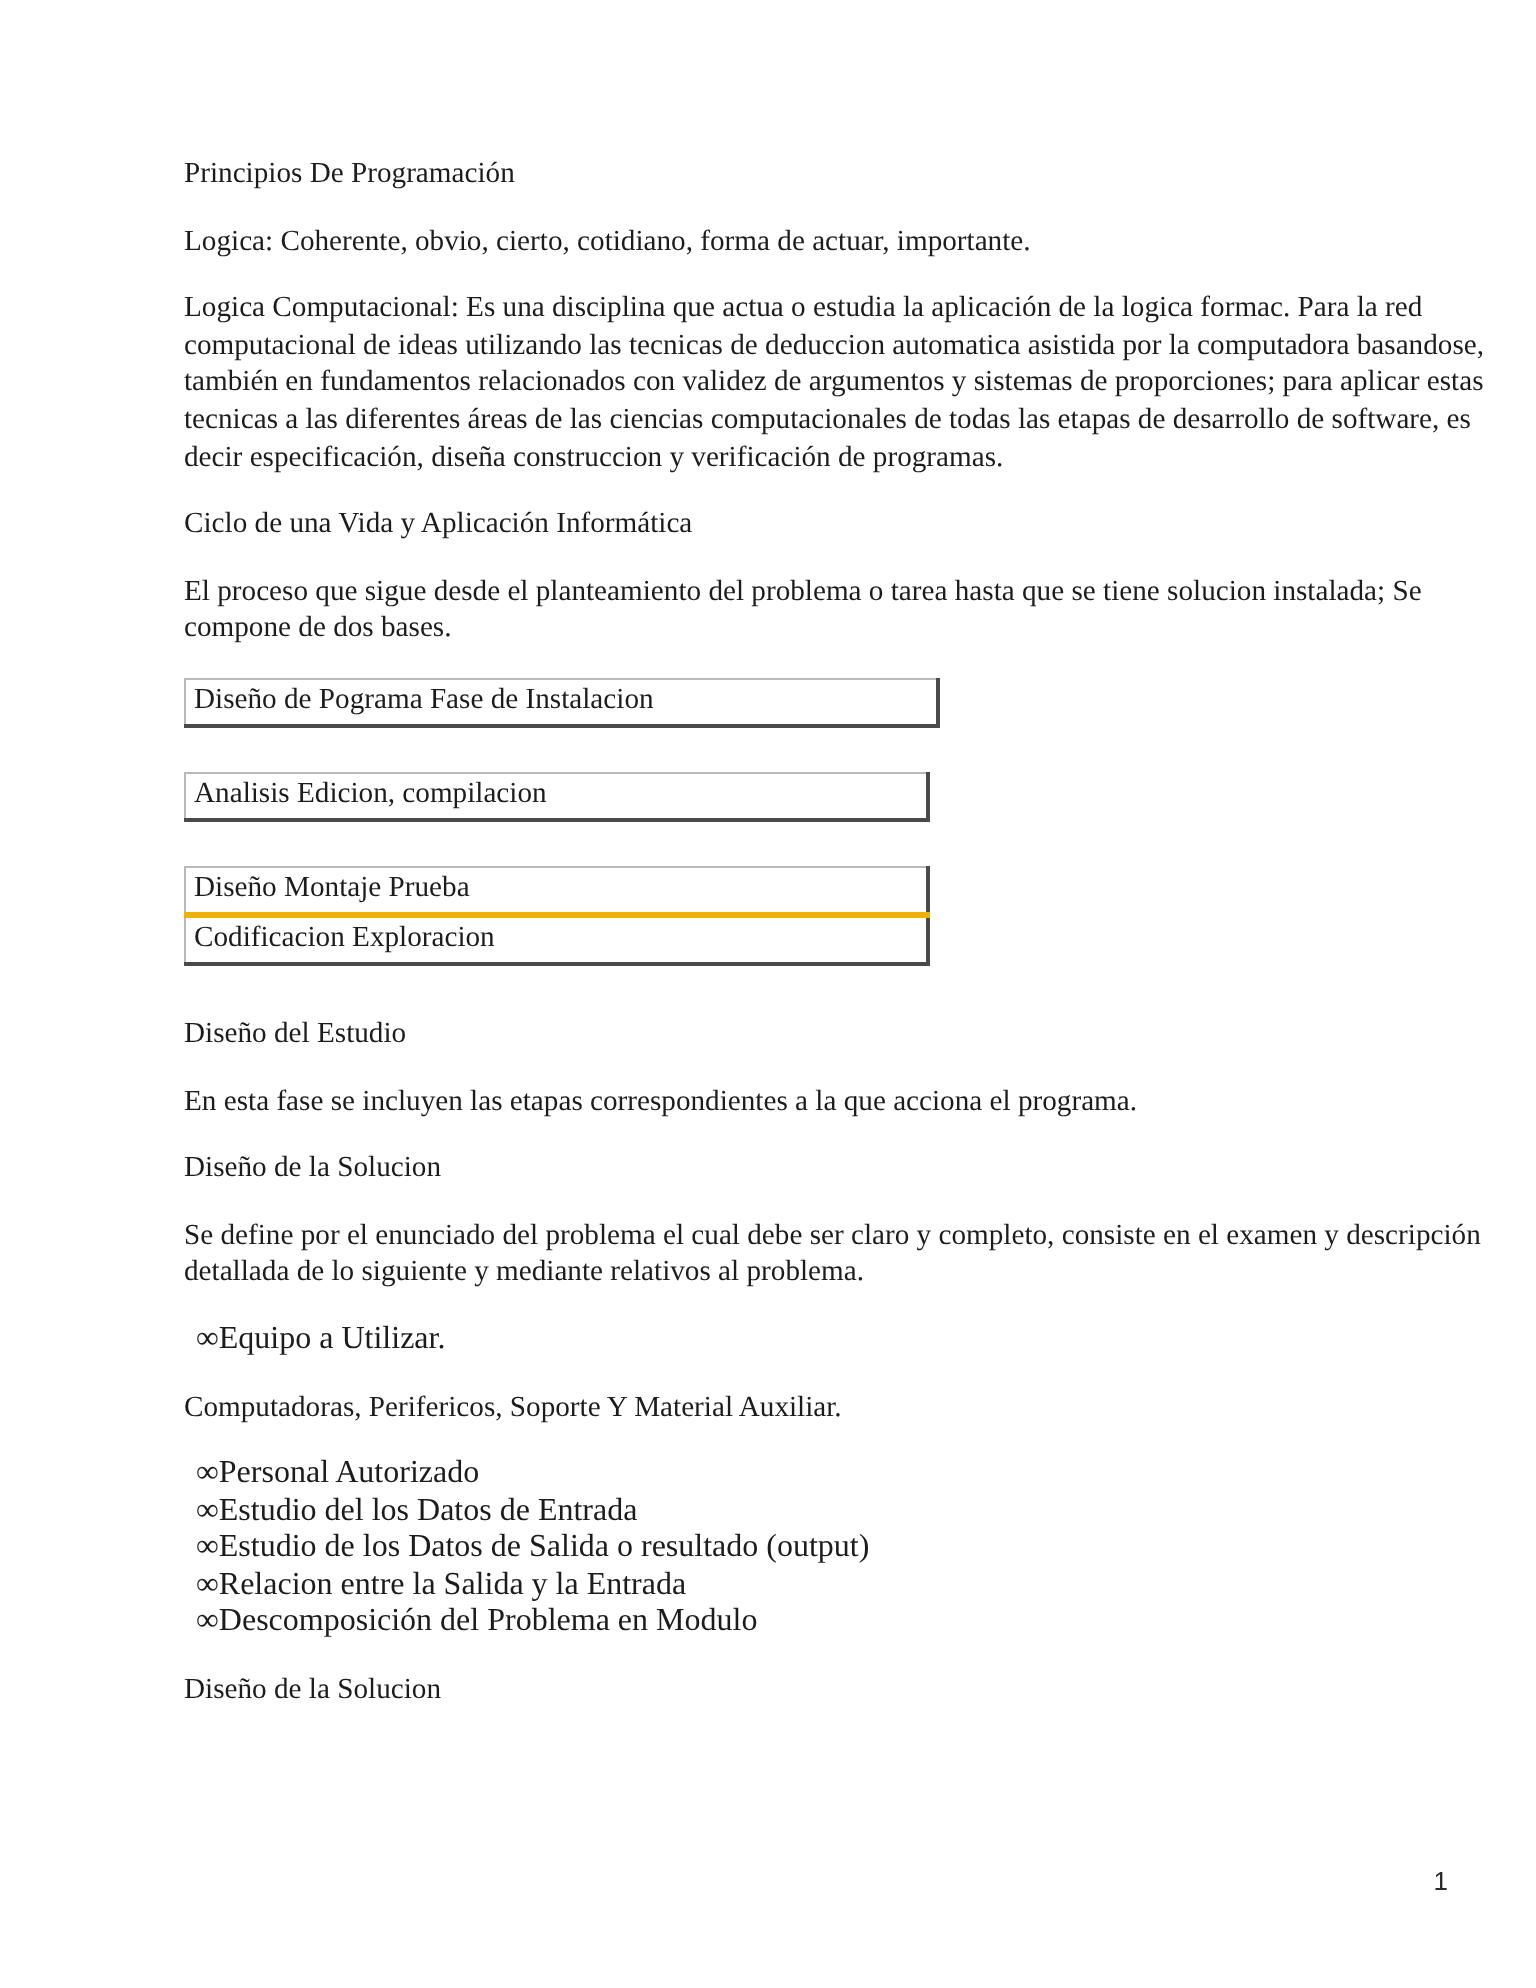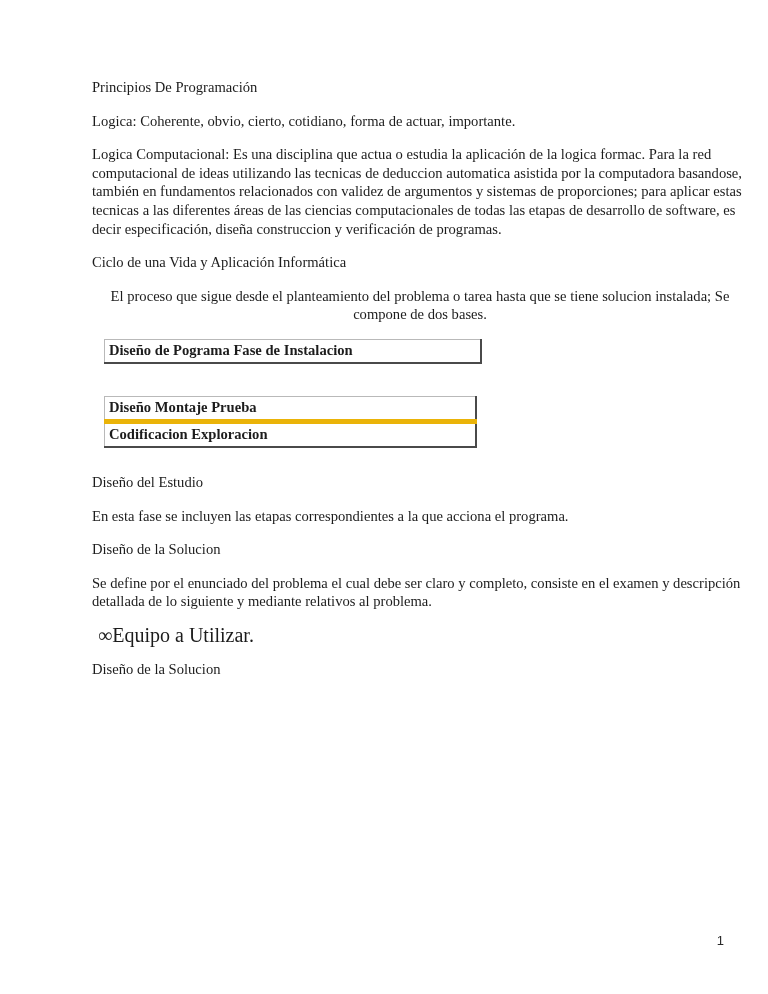--- a/index.html
+++ b/index.html
@@ -31,53 +31,51 @@
     line-height: 18.6px;
     margin: 0 0 15px 0;
     text-align: left;
     color: #1c1c1c;
     -webkit-font-smoothing: antialiased;
   }
   .para.heading-line {
     margin-bottom: 15px;
   }
   .para.tight {
-    text-align: center;
   }
   
   .box-table {
     border-collapse: collapse;
     border-spacing: 0;
-    margin: 0 0 12px 12px;
+    margin: 0 0 12px 0;
     background: #ffffff;
     table-layout: fixed;
-    font-weight: bold;
   }
   .box-table.w1 { width: 378px; }
   .box-table.w2 { width: 373px; }
   .box-table.w3 { width: 373px; }
   .box-table td {
     border-top: 1px solid #b9b9b9;
     border-left: 1px solid #b9b9b9;
     border-right: 2px solid #4a4a4a;
     border-bottom: 2px solid #4a4a4a;
     padding: 2px 0 3px 4px;
     font-size: 14.6px;
     line-height: 17px;
     color: #1c1c1c;
     vertical-align: middle;
   }
   .box-table.multi td.row-upper {
-    border-bottom: 5px solid #eab308;
+    border-bottom: 3px solid #eab308;
   }
   .spacer-10 { height: 10px; }
   .spacer-13 { height: 13px; }
   
   .inf-line {
-    font-size: 20px;
+    font-size: 16px;
     line-height: 18.6px;
     margin: 0;
     padding-left: 6px;
     color: #1c1c1c;
     white-space: pre;
   }
   .inf-block {
     margin: 0 0 15px 0;
   }
   .inf-single {
@@ -113,20 +111,27 @@
     <table class="box-table w1">
       <tbody>
         <tr>
           <td>Diseño de Pograma Fase de Instalacion</td>
         </tr>
       </tbody>
     </table>
 
     <div class="spacer-10"></div>
 
+    <table class="box-table w2">
+      <tbody>
+        <tr>
+          <td>Analisis Edicion, compilacion</td>
+        </tr>
+      </tbody>
+    </table>
 
     <div class="spacer-10"></div>
 
     <table class="box-table w3 multi">
       <tbody>
         <tr>
           <td class="row-upper">Diseño Montaje Prueba</td>
         </tr>
         <tr>
           <td>Codificacion Exploracion</td>
@@ -141,21 +146,29 @@
     <p class="para">En esta fase se incluyen las etapas correspondientes a la que acciona el programa.</p>
 
     <p class="para heading-line">Diseño de la Solucion</p>
 
     <p class="para">Se define por el enunciado del problema el cual debe ser claro y completo, consiste en el examen y descripción detallada de lo siguiente y mediante relativos al problema.</p>
 
     <div class="inf-single">
       <p class="inf-line">∞Equipo a Utilizar.</p>
     </div>
 
+    <p class="para">Computadoras, Perifericos, Soporte Y Material Auxiliar.</p>
 
+    <div class="inf-block">
+      <p class="inf-line">∞Personal Autorizado</p>
+      <p class="inf-line">∞Estudio del los Datos de Entrada</p>
+      <p class="inf-line">∞Estudio de los Datos de Salida o resultado (output)</p>
+      <p class="inf-line">∞Relacion entre la Salida y la Entrada</p>
+      <p class="inf-line">∞Descomposición del Problema en Modulo</p>
+    </div>
 
 
     <p class="para heading-line">Diseño de la Solucion</p>
 
 
   </div>
 
   <div class="page-number">1</div>
 </div>
 

